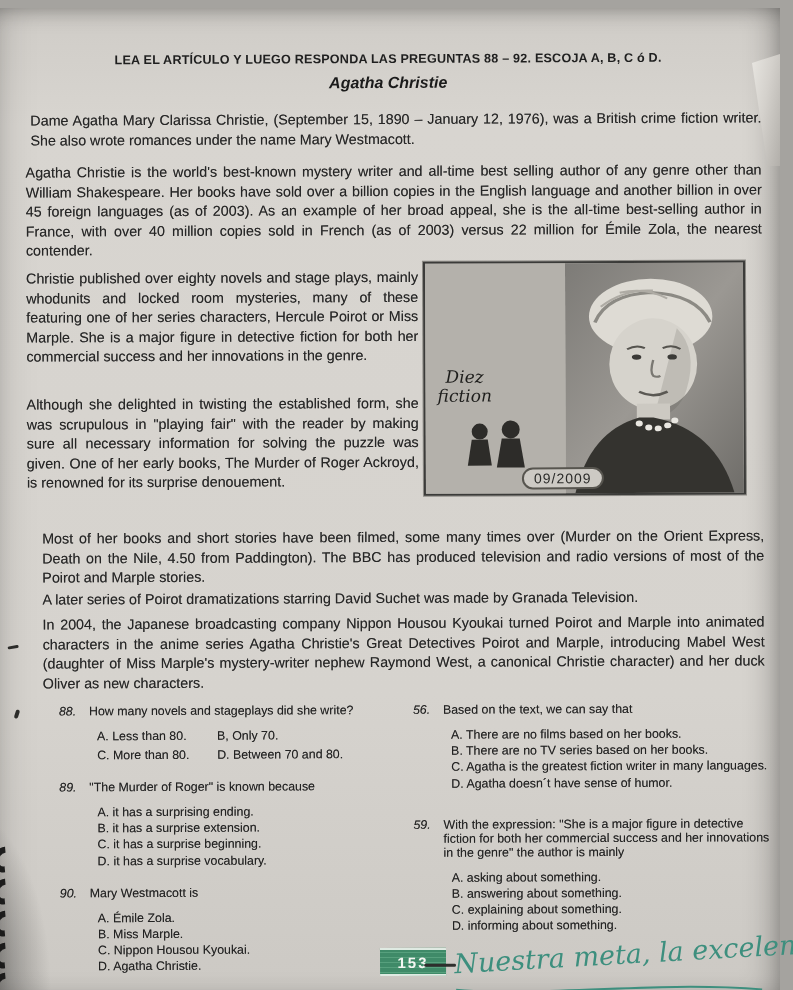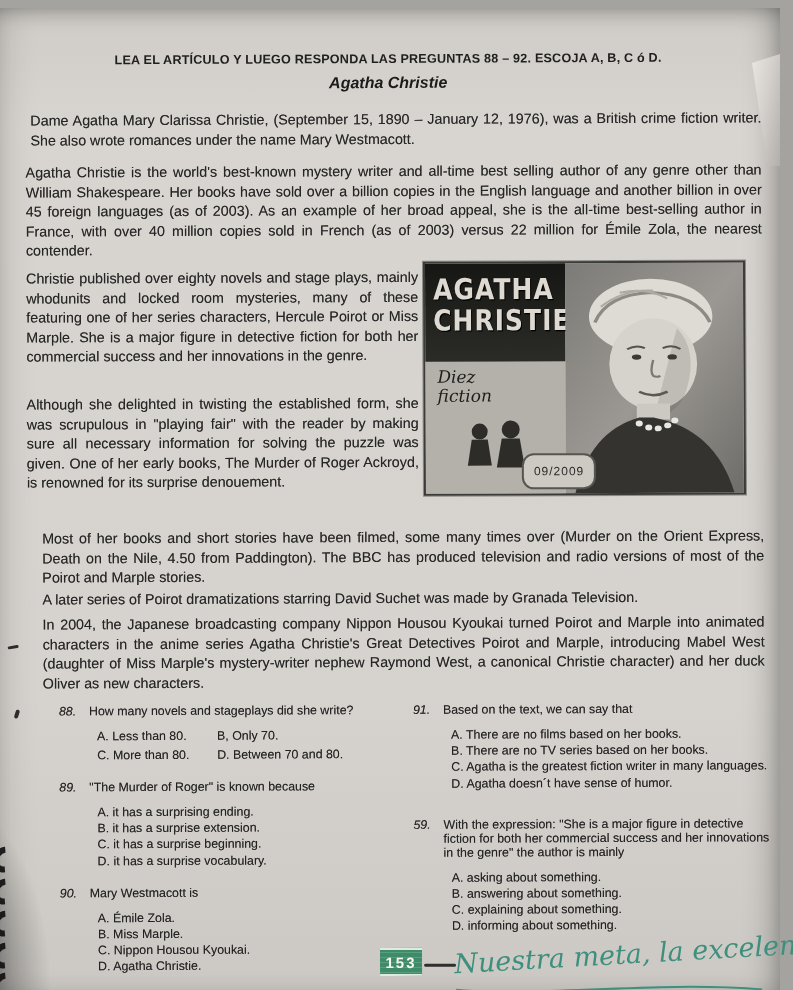--- a/index.html
+++ b/index.html
@@ -41,43 +41,43 @@
     background:#b2afaa; border:2px solid #3b3b39; box-shadow:0 0 0 1px #8d8b86; }
   .cover-left { position:absolute; left:0; top:0; bottom:0; width:140px; background:#b4b1ab; }
   .cover-dark { position:absolute; top:0; left:0; right:0; height:98px;
     background:linear-gradient(180deg,#161614,#2b2b27); }
   .cover-title { padding:9px 4px 0 8px; font-family:"DejaVu Sans", sans-serif;
     font-weight:800; font-size:25px; line-height:27px; letter-spacing:1px;
     color:#dedad1; transform:scaleY(1.15); transform-origin:top left;
     text-shadow:1px 1px 0 #000; }
   .cover-subtitle { position:absolute; top:104px; left:12px;
     font-family:"DejaVu Serif", serif; font-style:italic; font-size:17px;
-    line-height:19px; color:#1d1d1b; }
+    line-height:19px; color:#1d1d1b;text-align:center; }
   .cover-figures { position:absolute; bottom:18px; left:34px; }
   .cover-right { position:absolute; left:140px; right:0; top:0; bottom:0; }
-  .cover-stamp { position:absolute; left:96px; bottom:4px; padding:9px 10px;
+  .cover-stamp { position:absolute; left:96px; bottom:4px; padding:1px 10px;
     border:2px solid #57554f; border-radius:12px; background:#cdcac4;
-    font-size:12px; letter-spacing:1px; color:#2b2b29; }
+    font-size:14px; letter-spacing:1px; color:#2b2b29; }
 
   
   .qcol { position:absolute; font-size:12.4px; color:#222; text-shadow:0 0 .4px rgba(0,0,0,.4); }
   #qcol-left  { left:58px;  top:695px; width:340px; }
   #qcol-right { left:412px; top:695px; width:358px; }
   .qblock { margin-bottom:17px; }
   .qhead { display:flex; margin-bottom:10px; }
   .qnum  { flex:0 0 30px;font-style:italic; }
   .qtext { flex:1; }
   .opts { margin-left:38px; line-height:16.2px; }
   .opt  { padding-left:14px; text-indent:-14px; }
   .opts-grid { margin-left:38px; display:grid; grid-template-columns:120px 1fr;
     row-gap:3px; line-height:16px; }
   #q92 { margin-top:26px; }
 
   
-  #page-num { position:absolute; left:378px; top:940px; width:42px; height:28px;
+  #page-num { position:absolute; left:378px; top:940px; width:66px; height:28px;
     background:repeating-linear-gradient(180deg,#3f8a68 0 4px,#57a07d 4px 5px);
     color:#f4f6f2; display:flex; align-items:center; justify-content:center;
     font-weight:bold; font-size:15px; letter-spacing:2px;
     box-shadow:inset 0 2px 0 #dfeae2, inset 0 -2px 0 #dfeae2; }
   #footer-line { position:absolute; left:422px; top:956px; width:32px; height:3px;
     background:#2e2e2c; border-radius:2px; }
   #motto { position:absolute; left:452px; top:932px; width:330px;
     font-family:"DejaVu Serif", serif; font-style:italic; font-size:27px;
     color:#3d8f7e; transform:rotate(-3deg); white-space:nowrap; }
   #motto-underline { position:absolute; left:452px; top:974px; }
@@ -111,26 +111,20 @@
     <div class="para" id="p1">Dame Agatha Mary Clarissa Christie, (September 15, 1890 – January 12, 1976), was a British crime fiction writer. She also wrote romances under the name Mary Westmacott.</div>
     <div class="para" id="p2">Agatha Christie is the world's best-known mystery writer and all-time best selling author of any genre other than William Shakespeare. Her books have sold over a billion copies in the English language and another billion in over 45 foreign languages (as of 2003). As an example of her broad appeal, she is the all-time best-selling author in France, with over 40 million copies sold in French (as of 2003) versus 22 million for Émile Zola, the nearest contender.</div>
     <div class="para" id="p3">Christie published over eighty novels and stage plays, mainly whodunits and locked room mysteries, many of these featuring one of her series characters, Hercule Poirot or Miss Marple. She is a major figure in detective fiction for both her commercial success and her innovations in the genre.</div>
     <div class="para" id="p4">Although she delighted in twisting the established form, she was scrupulous in "playing fair" with the reader by making sure all necessary information for solving the puzzle was given. One of her early books, The Murder of Roger Ackroyd, is renowned for its surprise denouement.</div>
     <div class="para" id="p5">Most of her books and short stories have been filmed, some many times over (Murder on the Orient Express, Death on the Nile, 4.50 from Paddington). The BBC has produced television and radio versions of most of the Poirot and Marple stories.</div>
     <div class="para" id="p5b">A later series of Poirot dramatizations starring David Suchet was made by Granada Television.</div>
     <div class="para" id="p6">In 2004, the Japanese broadcasting company Nippon Housou Kyoukai turned Poirot and Marple into animated characters in the anime series Agatha Christie's Great Detectives Poirot and Marple, introducing Mabel West (daughter of Miss Marple's mystery-writer nephew Raymond West, a canonical Christie character) and her duck Oliver as new characters.</div>
 
     <div id="cover">
       <div class="cover-left">
-        <div class="cover-dark">
-          <div class="cover-title">
-            <div>AGATHA</div>
-            <div>CHRISTIE</div>
-          </div>
-        </div>
         <div class="cover-subtitle">
           <div>Diez</div>
           <div>fiction</div>
         </div>
         <div class="cover-figures">
           <svg width="72" height="52" viewBox="0 0 72 52">
             <g fill="#2d2c29">
               <circle cx="20" cy="12" r="8"></circle>
               <path d="M12 20 h16 l4 26 h-24 z"></path>
               <circle cx="51" cy="10" r="9"></circle>
@@ -210,21 +204,21 @@
           <div class="opt">B. Miss Marple.</div>
           <div class="opt">C. Nippon Housou Kyoukai.</div>
           <div class="opt">D. Agatha Christie.</div>
         </div>
       </div>
     </div>
 
     <div class="qcol" id="qcol-right">
       <div class="qblock">
         <div class="qhead">
-          <span class="qnum">91.</span>
+          <span class="qnum">56.</span>
           <span class="qtext">Based on the text, we can say that</span>
         </div>
         <div class="opts">
           <div class="opt">A. There are no films based on her books.</div>
           <div class="opt">B. There are no TV series based on her books.</div>
           <div class="opt">C. Agatha is the greatest fiction writer in many languages.</div>
           <div class="opt">D. Agatha doesn´t have sense of humor.</div>
         </div>
       </div>
 

